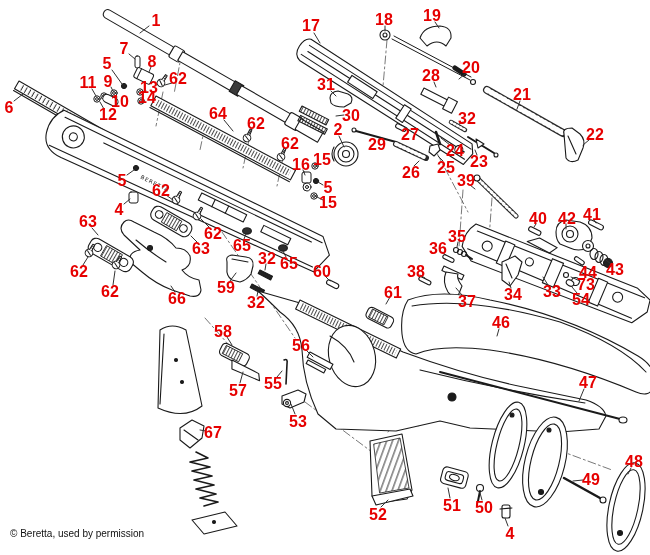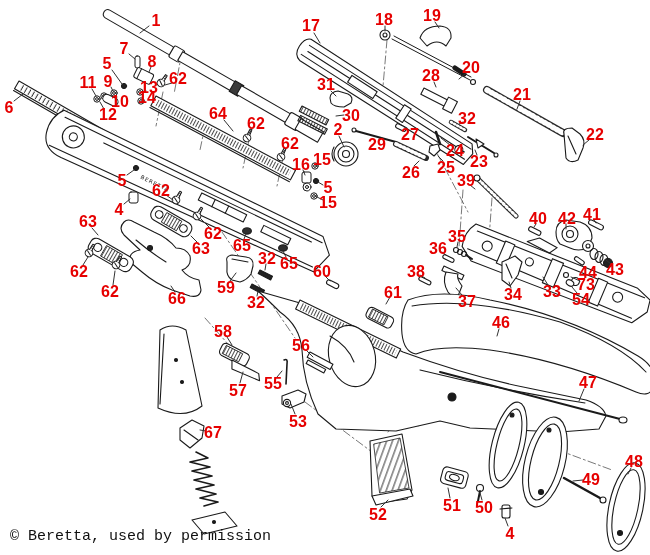--- a/index.html
+++ b/index.html
@@ -1,20 +1,20 @@
 <!DOCTYPE html>
 <html><head>
 <meta charset="utf-8">
 <style>
   html,body{margin:0;padding:0;background:#fff;width:650px;height:555px;overflow:hidden;}
   svg{display:block;}
   .label-num{font-family:"Liberation Sans",sans-serif;font-weight:bold;font-size:16px;}
   .leader{stroke:#333;stroke-width:1;}
-  .copyright{position:absolute;left:10px;top:528px;font-family:Liberation Mono, monospace;
-             font-size:15px;color:#111;text-align:center;}
+  .copyright{position:absolute;left:10px;top:528px;font-family:Liberation Sans, sans-serif;
+             font-size:10px;color:#111;text-align:center;}
   .brand{font-family:"DejaVu Sans",sans-serif;font-size:5.5px;letter-spacing:1px;fill:#111;}
 </style>
 </head>
 <body>
 
 <svg width="650" height="555" viewBox="0 0 650 555" stroke-linejoin="round" stroke-linecap="round">
   <defs>
     <pattern id="hz" width="4.2" height="14" patternUnits="userSpaceOnUse">
       <path d="M2,0 V14" stroke="#1a1a1a" stroke-width="0.9"></path>
     </pattern>

